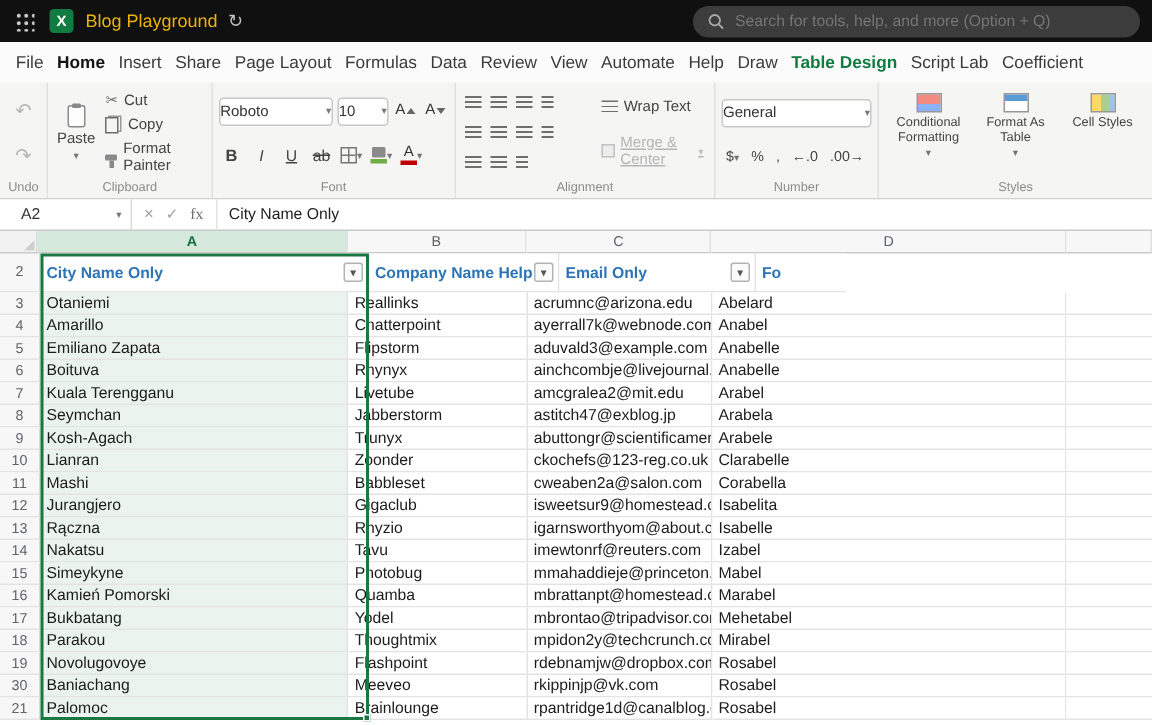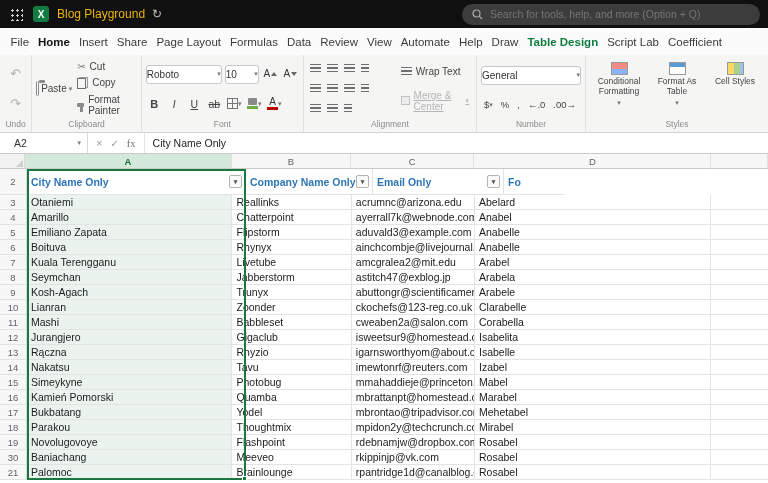--- a/index.html
+++ b/index.html
@@ -39,21 +39,21 @@
   .chev { font-size:7px; color:#777; }
   .disabled .chev { color:#c0c0c0; }
 
   
   .g-undo { width:36px; }
   .g-undo .rgroup-body { flex-direction:column; align-items:center; justify-content:space-around; }
   .undo-ic { font-size:13px; color:#b3b3b3; line-height:15px; }
 
   
   .g-clip { width:126px; }
-  .paste-btn { width:36px; display:flex; align-items:center; justify-content:center; gap:2px;
+  .paste-btn { width:36px; display:flex; flex-direction:column; align-items:center; justify-content:center; gap:2px;
                font-size:10px; color:#444; }
   .ic-clipboard { width:12px; height:15px; border:1px solid #8a8a8a; border-radius:2px; background:#fdfdfd; position:relative; }
   .ic-clipboard::before { content:""; position:absolute; top:-2px; left:2px; width:6px; height:3px; background:#8a8a8a; border-radius:1px; }
   .clip-col { display:flex; flex-direction:column; justify-content:space-around; padding-left:2px; }
   .ic-scissors { font-size:10px; color:#777; }
   .ic-copy { position:relative; width:11px; height:12px; }
   .ic-copy::before { content:""; position:absolute; right:0; top:0; width:7px; height:9px; border:1px solid #9a9a9a; }
   .ic-copy::after { content:""; position:absolute; left:0; bottom:0; width:7px; height:9px; border:1px solid #6f6f6f; background:#f5f5f4; }
   .ic-brush { width:10px; height:4px; background:#8a8a8a; border-radius:1px; position:relative; }
   .ic-brush::after { content:""; position:absolute; left:3px; top:4px; width:3px; height:5px; background:#8a8a8a; }
@@ -412,21 +412,21 @@
       <div class="colhead ce"></div>
     </div>
 
     <div class="hrow">
       <div class="rowhdr">2</div>
       <div class="hcell ca">
         <span>City Name Only</span>
         <span class="flt">▾</span>
       </div>
       <div class="hcell cb">
-        <span>Company Name Only</span>
+        <span>Company Name Help</span>
         <span class="flt">▾</span>
       </div>
       <div class="hcell cc">
         <span>Email Only</span>
         <span class="flt">▾</span>
       </div>
       <div class="hcell ce he">
         <span>Fo</span>
       </div>
     </div>

